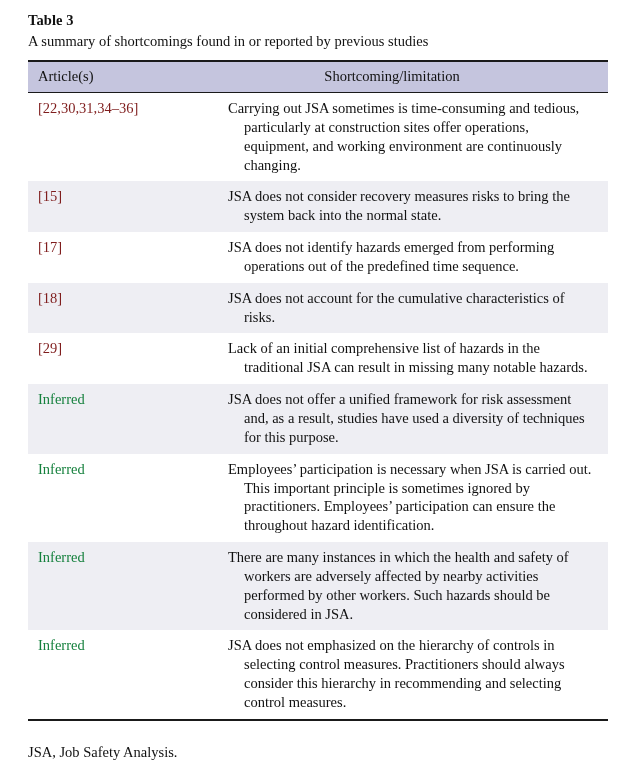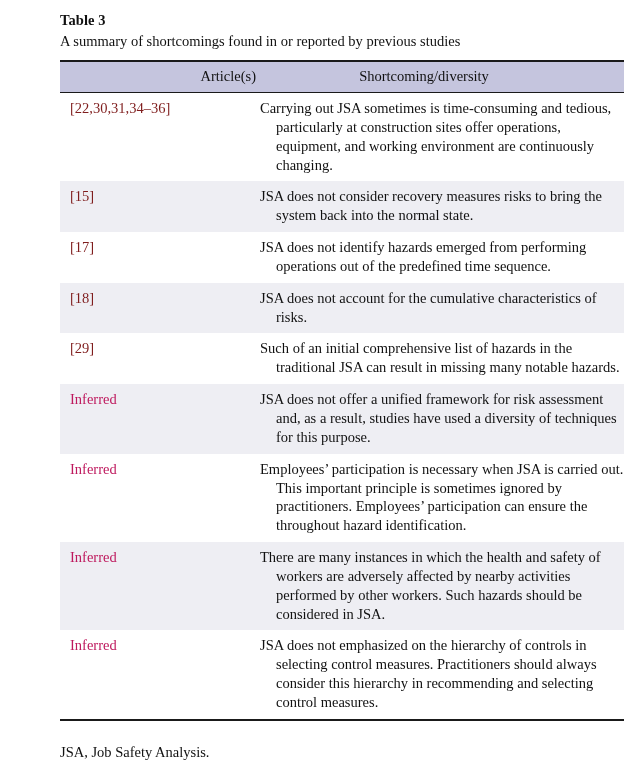--- a/index.html
+++ b/index.html
@@ -13,21 +13,20 @@
     font-family: "Liberation Serif", "DejaVu Serif", serif;
     color: #111111;
     overflow: hidden;
   }
   .page {
     position: relative;
     width: 496px;
     height: 772px;
     box-sizing: border-box;
     padding: 12px;
-    margin-left: 32px;
   }
   .table-number {
     position: absolute;
     left: 28px;
     top: 12px;
     font-size: 14.5px;
     font-weight: bold;
     letter-spacing: 0.1px;
     line-height: 1.2;
   }
@@ -54,21 +53,21 @@
   thead tr.header-row th {
     background: #c5c5de;
     border-top: 2.5px solid #1a1a1a;
     border-bottom: 1.6px solid #1a1a1a;
     font-weight: normal;
     font-size: 14.5px;
     padding: 6px 0 7px 0;
     vertical-align: middle;
   }
   th.col-article {
-    text-align: right;
+    text-align: left;
     padding-left: 10px !important;
   }
   th.col-short {
     text-align: center;
     padding-right: 48px !important;
   }
 
   tbody td {
     font-size: 14.5px;
     line-height: 1.30;
@@ -84,21 +83,21 @@
   }
   td.article {
     padding-left: 10px;
     text-align: left;
     white-space: nowrap;
   }
   td.article .cite {
     color: #7f1d1d;
   }
   td.article .plain {
-    color: #be185d;
+    color: #15803d;
   }
   td.shortcoming {
     padding-left: 4px;
     padding-right: 12px;
     text-indent: -16px;
     padding-left: 20px;
     text-align: left;
   }
   td.shortcoming .txt {
     display: inline;
@@ -123,21 +122,21 @@
   <div class="table-caption">A summary of shortcomings found in or reported by previous studies</div>
 
   <table class="data">
     <colgroup>
       <col class="c1">
       <col class="c2">
     </colgroup>
     <thead>
       <tr class="header-row">
         <th class="col-article">Article(s)</th>
-        <th class="col-short">Shortcoming/diversity</th>
+        <th class="col-short">Shortcoming/limitation</th>
       </tr>
     </thead>
     <tbody id="table-body">
         <tr>
           <td class="article"><span class="cite">[22,30,31,34–36]</span></td>
           <td class="shortcoming"><span class="txt">Carrying out JSA sometimes is time-consuming and tedious, particularly at construction sites offer operations, equipment, and working environment are continuously changing.</span></td>
         </tr>
         <tr class="shaded">
           <td class="article"><span class="cite">[15]</span></td>
           <td class="shortcoming"><span class="txt">JSA does not consider recovery measures risks to bring the system back into the normal state.</span></td>
@@ -145,21 +144,21 @@
         <tr>
           <td class="article"><span class="cite">[17]</span></td>
           <td class="shortcoming"><span class="txt">JSA does not identify hazards emerged from performing operations out of the predefined time sequence.</span></td>
         </tr>
         <tr class="shaded">
           <td class="article"><span class="cite">[18]</span></td>
           <td class="shortcoming"><span class="txt">JSA does not account for the cumulative characteristics of risks.</span></td>
         </tr>
         <tr>
           <td class="article"><span class="cite">[29]</span></td>
-          <td class="shortcoming"><span class="txt">Such of an initial comprehensive list of hazards in the traditional JSA can result in missing many notable hazards.</span></td>
+          <td class="shortcoming"><span class="txt">Lack of an initial comprehensive list of hazards in the traditional JSA can result in missing many notable hazards.</span></td>
         </tr>
         <tr class="shaded">
           <td class="article"><span class="plain">Inferred</span></td>
           <td class="shortcoming"><span class="txt">JSA does not offer a unified framework for risk assessment and, as a result, studies have used a diversity of techniques for this purpose.</span></td>
         </tr>
         <tr>
           <td class="article"><span class="plain">Inferred</span></td>
           <td class="shortcoming"><span class="txt">Employees’ participation is necessary when JSA is carried out. This important principle is sometimes ignored by practitioners. Employees’ participation can ensure the throughout hazard identification.</span></td>
         </tr>
         <tr class="shaded">

